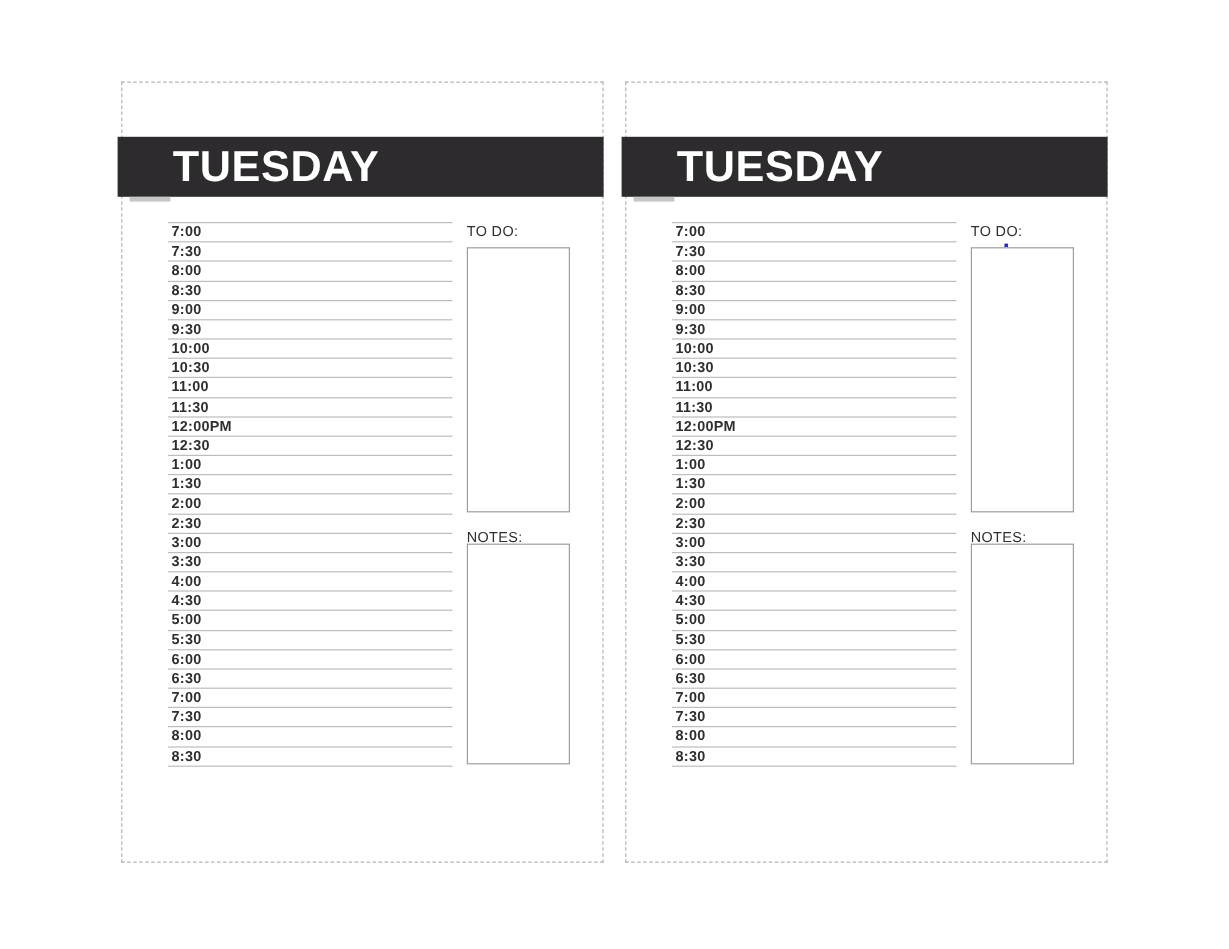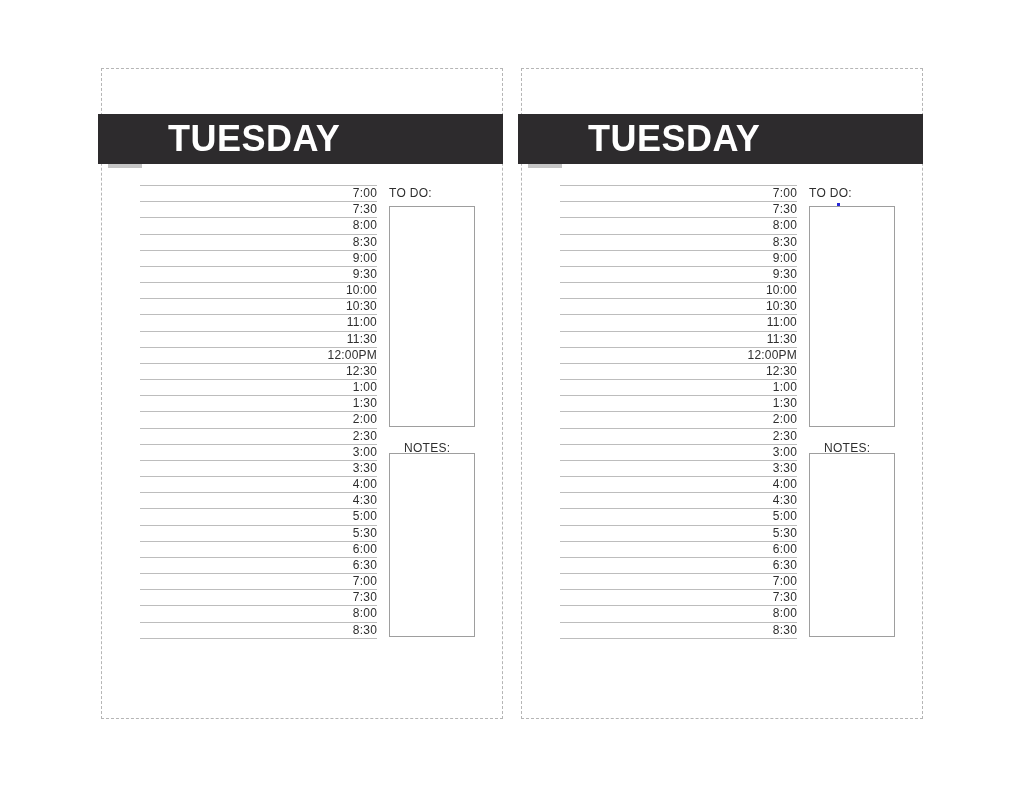--- a/index.html
+++ b/index.html
@@ -12,35 +12,35 @@
   .stage{position:relative;width:1024px;height:791px;background:#ffffff;}
 
   .panel{position:absolute;top:68px;width:400px;height:649px;
     border:1px dashed var(--dashed-border);background:#ffffff;}
   .panel-left{left:101px;}
   .panel-right{left:521px;}
 
   .header-bar{position:absolute;left:-4px;right:-1px;top:45px;height:50px;
     background:var(--header-bar);}
   .header-title{display:block;color:var(--header-text);font-size:36px;font-weight:bold;
-    letter-spacing:0.5px;line-height:50px;padding-left:70px;white-space:nowrap;}
+    letter-spacing:0.5px;line-height:50px;padding-left:46px;white-space:nowrap;}
   .bar-notch{position:absolute;left:6px;top:95px;width:34px;height:4px;background:#c6c6c6;}
   .ink-dot{position:absolute;left:319px;top:89px;width:3px;height:3px;background:var(--ink-dot);}
 
   .time-list{position:absolute;left:38px;top:116px;width:237px;
     border-top:1px solid var(--rule-line);}
   .time-row{height:16.18px;border-bottom:1px solid var(--rule-line);
     box-sizing:border-box;overflow:visible;}
-  .time-label{display:block;font-size:12px;font-weight:normal;color:var(--time-text);
-    line-height:15.5px;padding-left:3px;letter-spacing:0.2px;white-space:nowrap;text-align:right;}
+  .time-label{display:block;font-size:12px;font-weight:bold;color:var(--time-text);
+    line-height:15.5px;padding-left:3px;letter-spacing:0.2px;white-space:nowrap;}
 
   .side-label{position:absolute;left:287px;font-size:12px;font-weight:normal;
     color:var(--time-text);letter-spacing:0.3px;white-space:nowrap;}
   .todo-label{top:117px;}
-  .notes-label{top:372px;margin-left:15px;}
+  .notes-label{top:372px;}
   .side-box{position:absolute;left:287px;width:86px;box-sizing:border-box;
     border:1px solid var(--box-border);background:#ffffff;}
   .todo-box{top:137px;height:221px;}
   .notes-box{top:384px;height:184px;}
 </style>
 </head>
 <body>
 
 <div class="stage">
 

